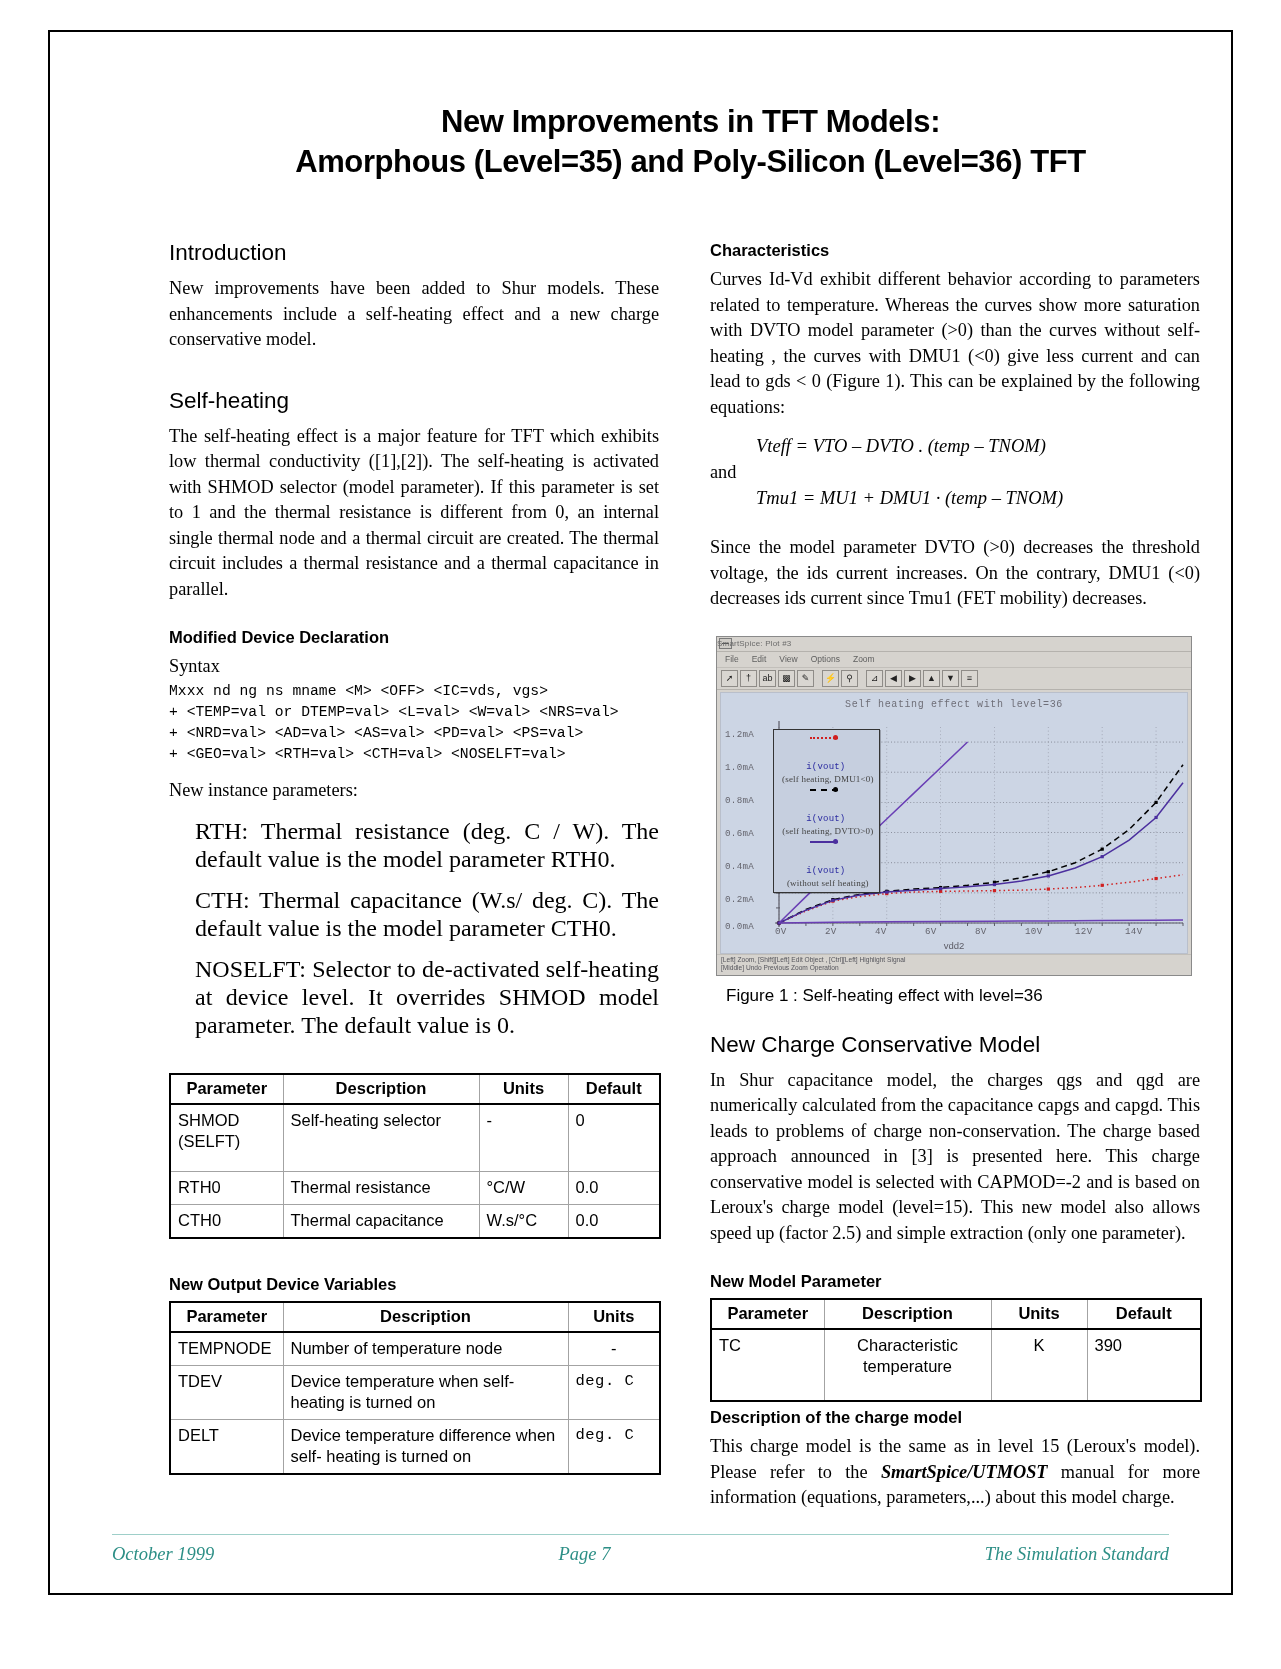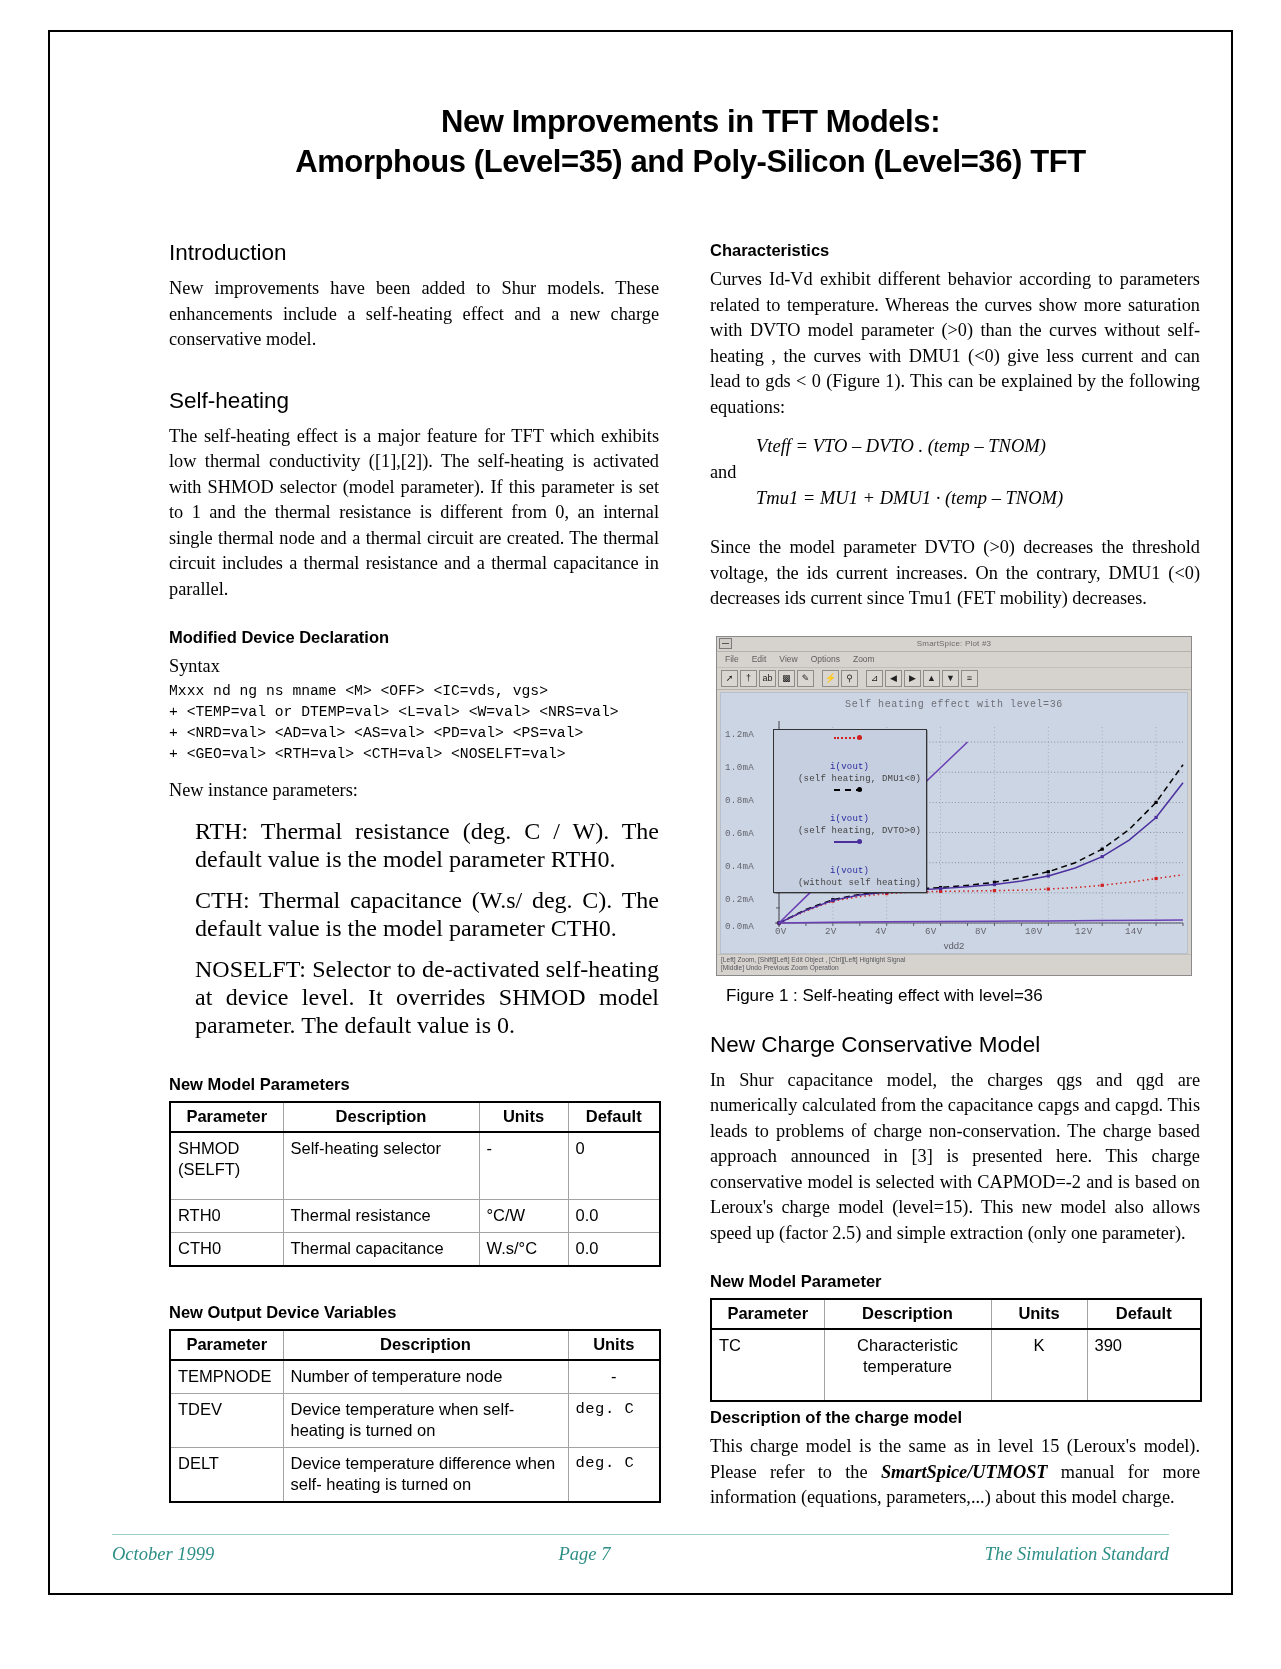--- a/index.html
+++ b/index.html
@@ -188,21 +188,21 @@
     border: 1px solid #7a7a7a;
     background: #cfccc7;
     margin-left: 2px;
     position: relative;
   }
   .win-minbtn::after {
     content:""; position:absolute; left:2px; right:2px; top:4px;
     border-top: 1px solid #555;
   }
   .win-title {
-    position: absolute; left: 0; right: 0; text-align: center;
+    position: absolute; left: 0; right: 0; 
     font-size: 8px; color: #6b6b6b; letter-spacing: .2px;
   }
   .win-menubar {
     height: 16px; display: flex; align-items: center;
     gap: 13px; padding-left: 8px;
     font-size: 8.5px; color: #5f5f5f;
     border-bottom: 1px solid #c2bfba;
   }
   .win-toolbar {
     height: 22px; display: flex; align-items: center;
@@ -261,21 +261,21 @@
     white-space: nowrap;
     flex-direction: column;
   }
   .lg-swatch { width: 28px; height: 9px; margin-right: 3px; position: relative; flex: 0 0 28px; }
   .lg-swatch i { position:absolute; left:0; right:0; top:4px; display:block; }
   .lg-red i { border-top: 2px dotted #d02020; }
   .lg-blk i { border-top: 2px dashed #000; }
   .lg-pur i { border-top: 2px solid #4b2f9e; }
   .lg-dot { position:absolute; right:0; top:2px; width:5px; height:5px; border-radius:50%; }
   .lg-name { color: #2a2aa0; }
-  .lg-desc { color: #444; margin-left: 20px; }
+  .lg-desc { color: #444; margin-left: 4px; font-family: Liberation Serif, serif; }
   .win-status {
     font-family: "Liberation Sans", sans-serif;
     font-size: 6.6px; color: #55555c;
     padding: 1px 3px 2px 4px;
     line-height: 8.5px;
     background: #d6d3ce;
     border-top: 1px solid #c2bfba;
   }
   .fig-caption {
     font-family: "Liberation Sans", sans-serif;
@@ -336,21 +336,20 @@
         <div class="spacer-sm"></div>
         <p class="body nj">New instance parameters:</p>
         <div class="spacer-sm"></div>
         <p class="indent-para">RTH: Thermal resistance (deg. C / W). The default value is the model parameter RTH0.</p>
         <div class="spacer-sm"></div>
         <p class="indent-para">CTH: Thermal capacitance (W.s/ deg. C). The default value is the model parameter CTH0.</p>
         <div class="spacer-sm"></div>
         <p class="indent-para">NOSELFT: Selector to de-activated self-heating at device level. It overrides SHMOD model parameter. The default value is 0.</p>
 
         <div class="spacer-lg"></div>
-        <h3 class="subsection">New Model Parameters</h3>
         <table class="param" id="tbl-model-params">
           <colgroup>
               <col class="c1">
               <col class="c2">
               <col class="c3">
               <col class="c4">
             </colgroup>
           <thead>
             <tr>
               <th class="lft">Parameter</th>

